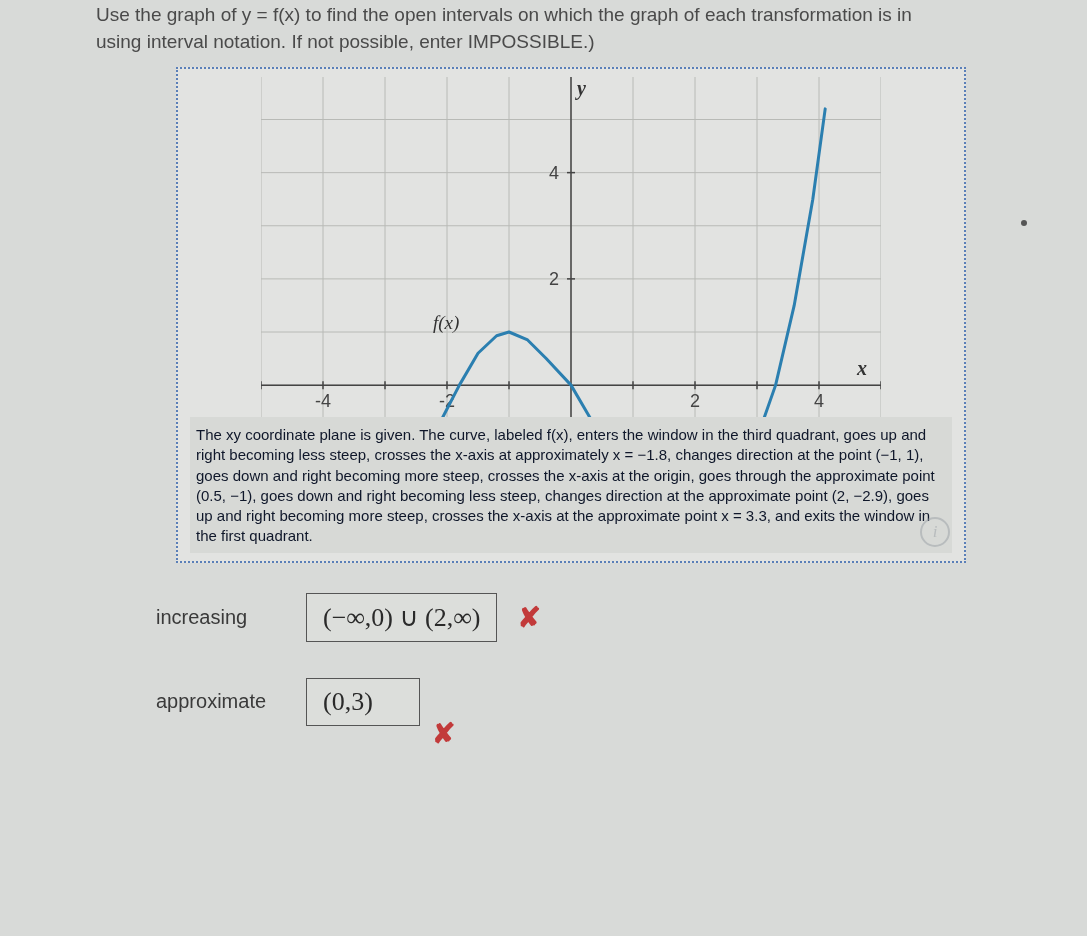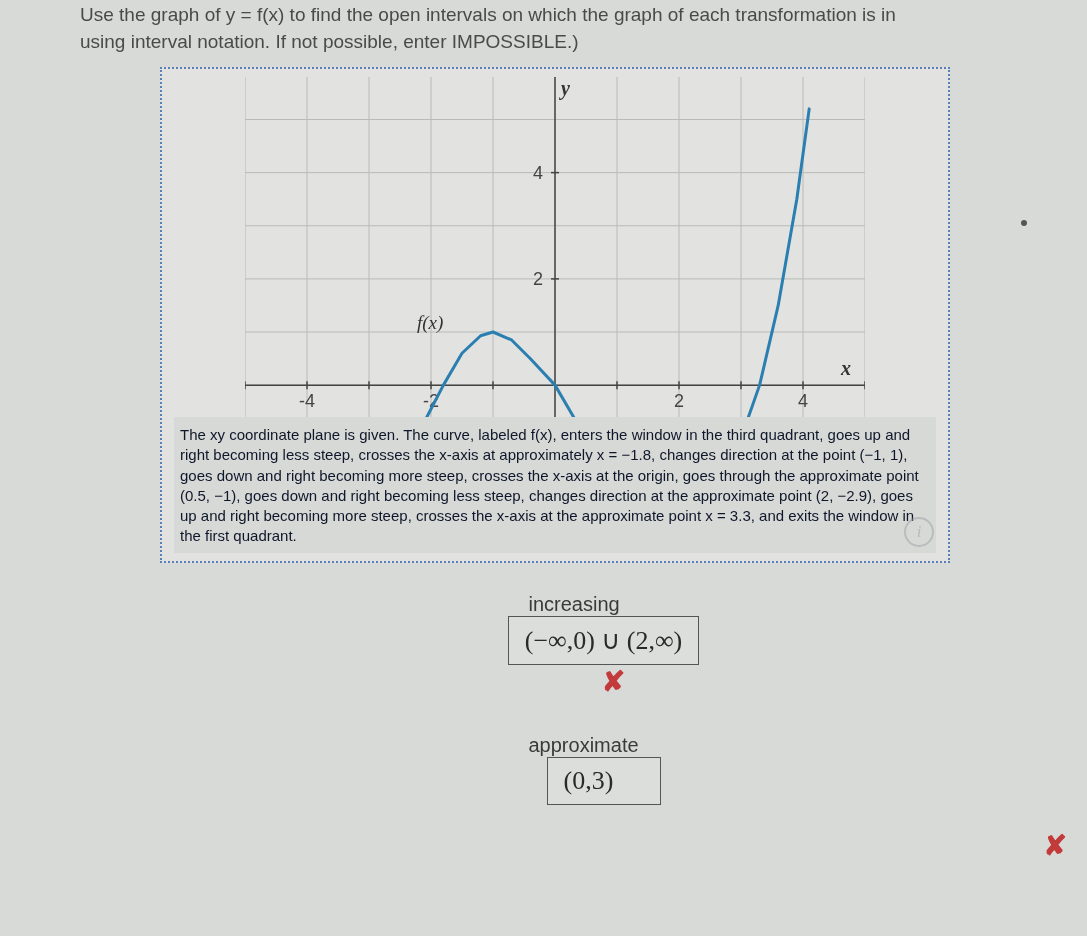--- a/index.html
+++ b/index.html
@@ -6,22 +6,23 @@
     margin: 0;
     padding: 0;
     background: #d8dad8;
     font-family: Arial, Helvetica, sans-serif;
     color: #333;
     width: 1087px;
     height: 936px;
     overflow: hidden;
   }
   .page {
-    padding: 0 20px 20px 80px;
+    padding: 0 28px 20px 80px;
     position: relative;
+    margin-left: 16px;
   }
   .prompt {
     font-size: 19px;
     line-height: 1.4;
     color: #4a4a4a;
     margin-bottom: 12px;
     padding-top: 2px;
   }
   .graph-box {
     margin-left: 80px;
@@ -66,21 +67,20 @@
     color: #3a3a3a;
   }
   .answers {
     margin-left: 60px;
     margin-top: 30px;
   }
   .ans-row {
     display:flex;
     align-items:center;
     margin-bottom: 36px;
-    flex-direction: column;
   }
   .ans-row .lbl {
     width: 150px;
     font-size: 20px;
     color: #3a3a3a;
   }
   .ans-box {
     border: 1px solid #555;
     padding: 8px 16px;
     font-size: 26px;

